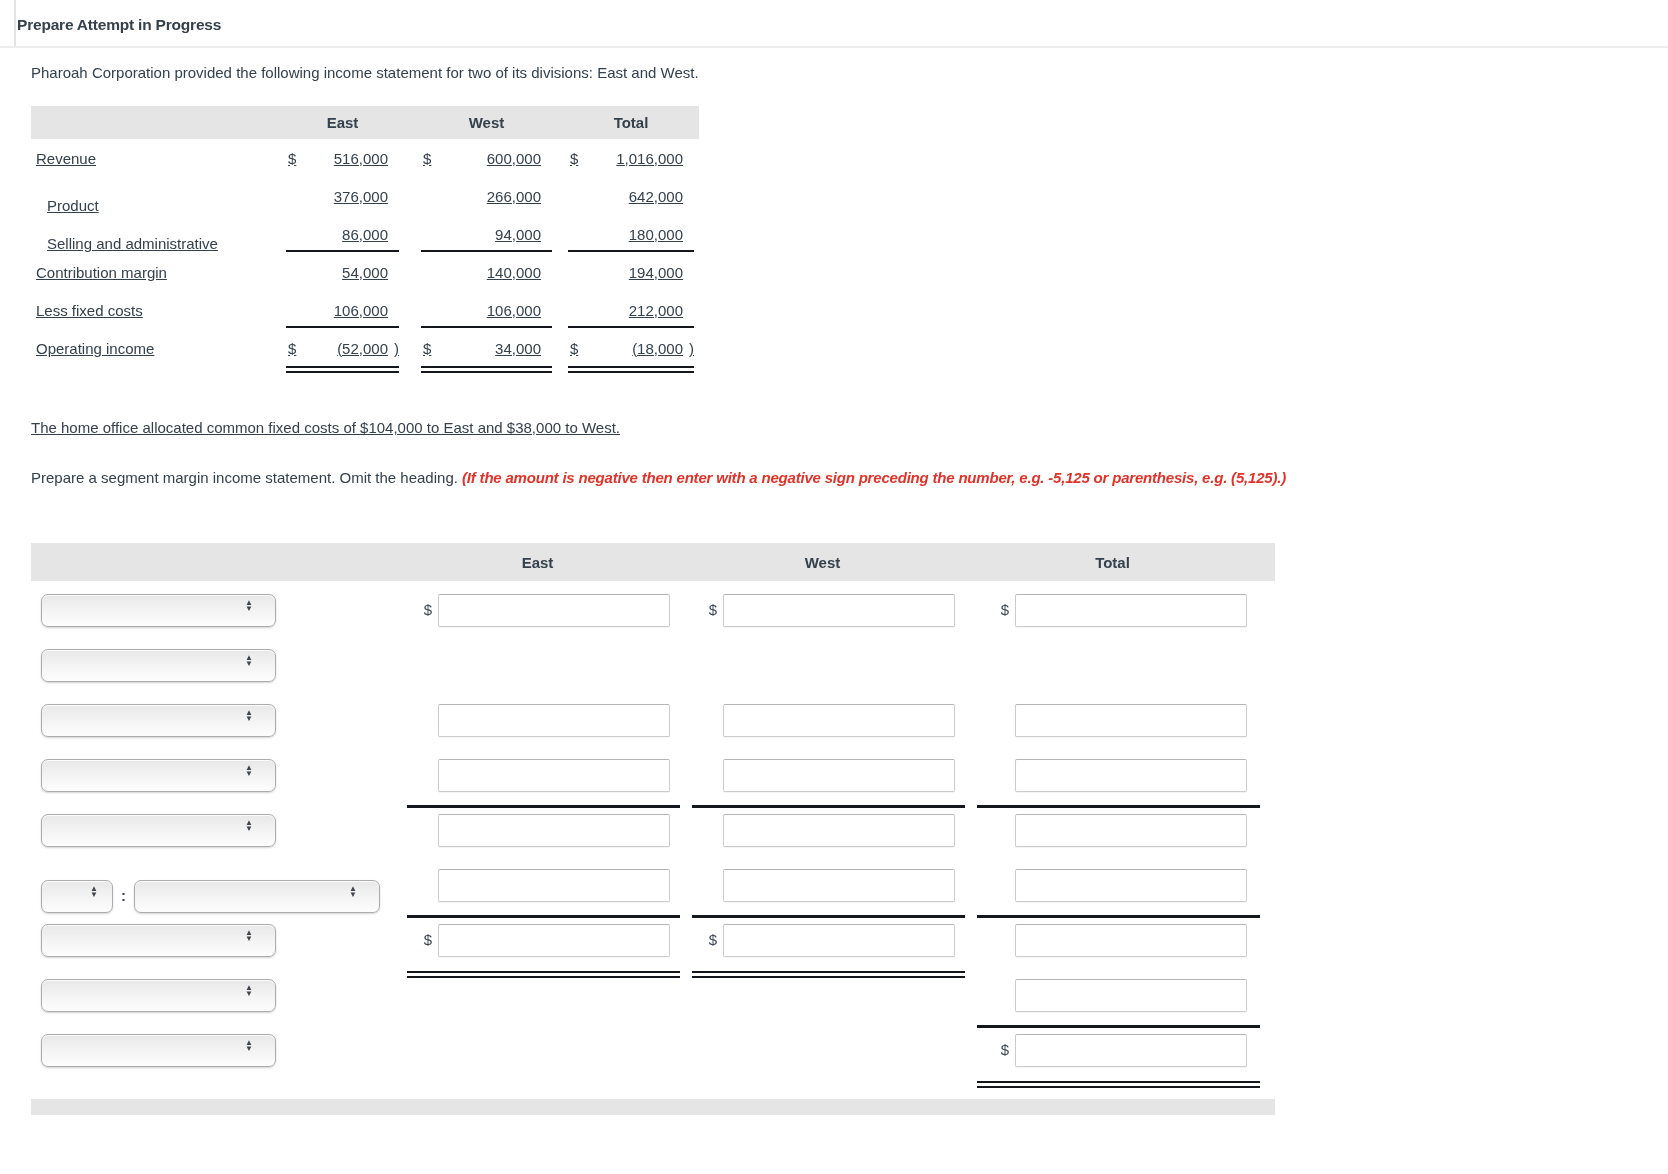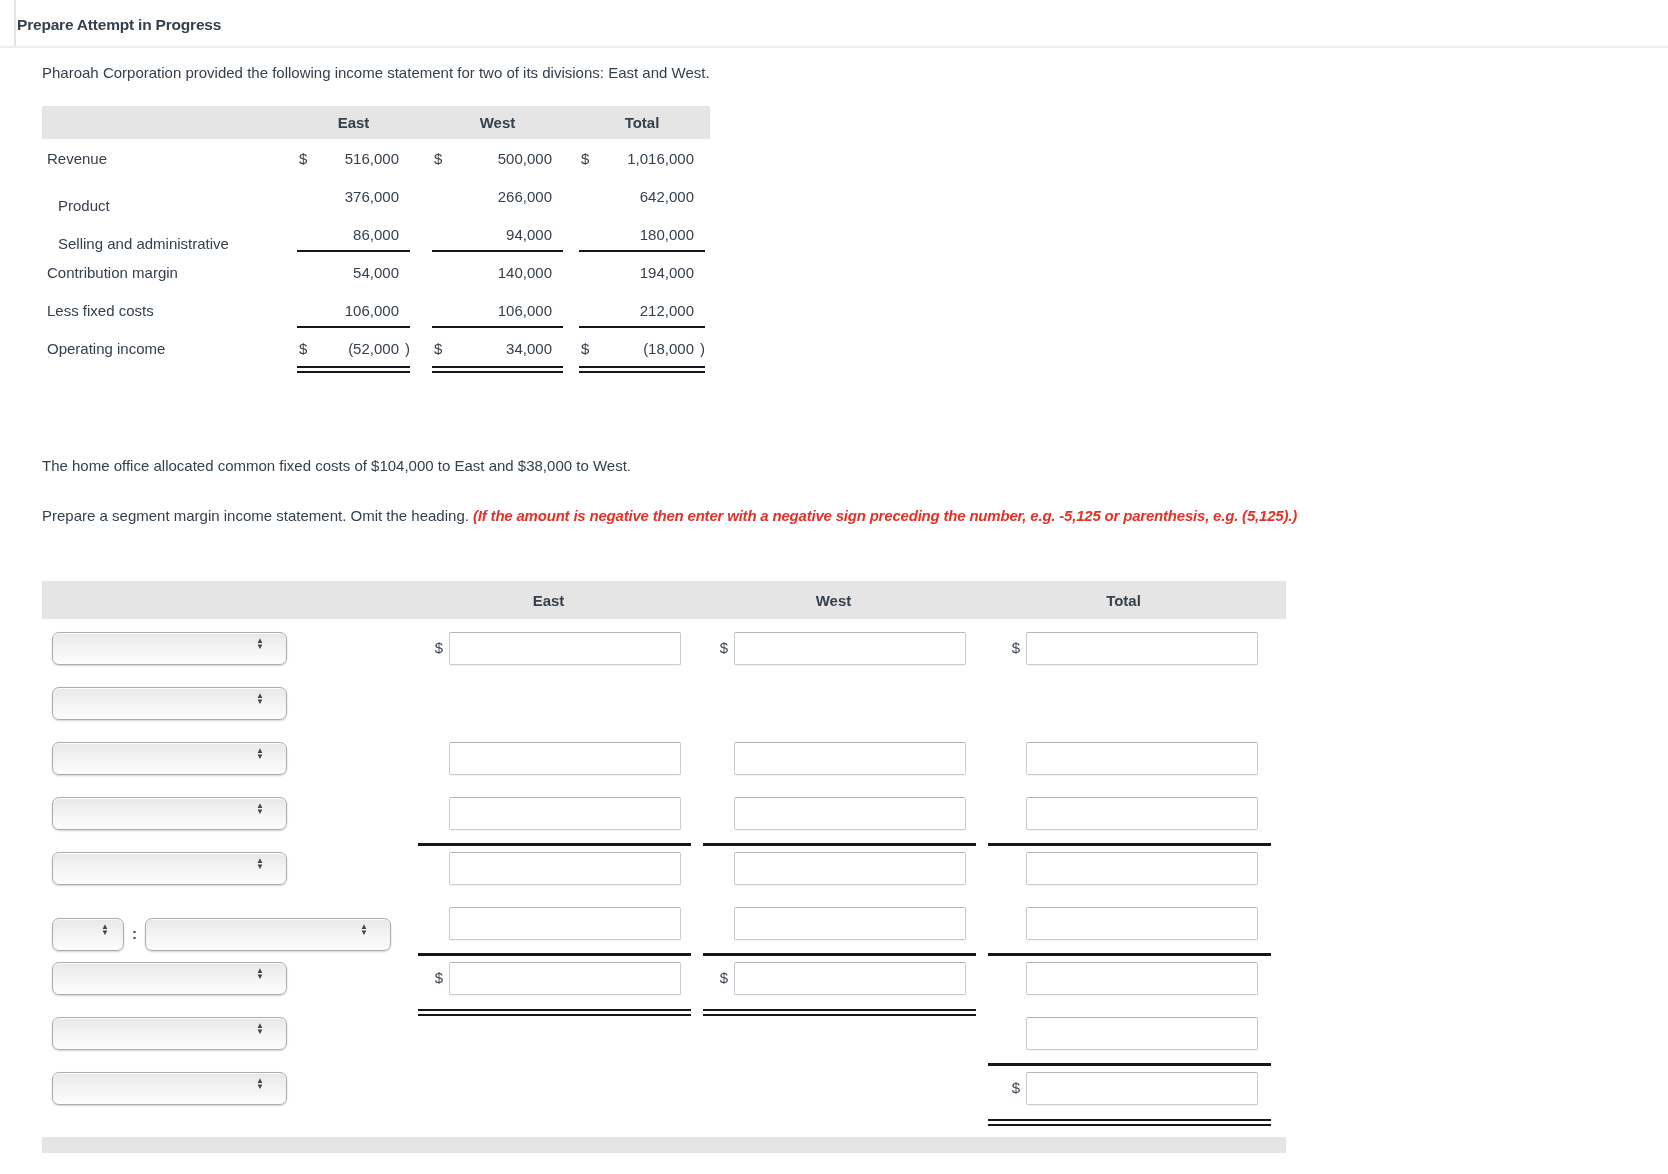--- a/index.html
+++ b/index.html
@@ -1,45 +1,45 @@
 <!DOCTYPE html>
 <html><head>
 <meta charset="utf-8">
 <style>
   * { margin:0; padding:0; box-sizing:border-box; }
   html,body { width:1668px; height:1174px; overflow:hidden; background:#fff;
     font-family:"Liberation Sans","DejaVu Sans",sans-serif; color:#35404d; }
   .left-edge { position:absolute; left:14px; top:0; width:2px; height:46px; background:#e3e3e3; }
   .title { padding:16px 0 0 17px; font-size:15.5px; font-weight:bold; letter-spacing:-0.2px; height:46px; }
   .divider { border-top:2px solid #ededed; width:1668px; }
-  .content { padding-left:42px; }
+  .content { padding-left:31px; }
   .intro { margin-top:16px; font-size:15px; }
 
   
   .inc-table { margin-top:25px; width:668px; font-size:15px; }
   .inc-head { display:flex; background:#e5e5e5; height:33px; align-items:center; font-weight:bold; }
-  .inc-row  { display:flex; height:38px; align-items:center; }
+  .inc-row  { display:flex; height:38px; align-items:center;text-decoration:underline; }
   .lblcell  { width:255px; padding-left:5px; }
   .lblcell.ind { padding-left:16px;margin-top:19px; }
   .ncell { position:relative; height:100%; display:flex; align-items:center; }
   .ncell.e { width:113px; margin-left:0; }
   .ncell.w { width:131px; margin-left:22px; }
   .ncell.t { width:126px; margin-left:16px; }
   .hcell { text-align:center; }
   .hcell.e { width:113px; margin-left:255px; }
   .hcell.w { width:131px; margin-left:22px; }
   .hcell.t { width:126px; margin-left:16px; }
   .cur { width:15px; padding-left:2px; }
   .num { flex:1; text-align:right; }
   .pr  { width:11px; text-align:right; }
   .sline { position:absolute; left:0; right:0; bottom:1px; border-top:2px solid #14181c; }
   .dline { position:absolute; left:0; right:0; bottom:-6px; height:7px;
            border-top:2px solid #14181c; border-bottom:2px solid #14181c; }
 
-  .note { margin-top:90px; font-size:15px; }
+  .note { margin-top:52px; font-size:15px;text-decoration:underline; }
   .instruction { margin-top:33px; font-size:15px; }
   .instruction .red { color:#e0332a; font-weight:bold; font-style:italic; letter-spacing:-0.2px; }
 
   
   .ans { margin-top:57px; width:1244px; }
   .ans-head { display:flex; background:#e5e5e5; height:38px; align-items:center; font-weight:bold; font-size:15px; }
   .acol-sel { width:364px; }
   .acol { width:285px; text-align:center; }
   .acol.total { width:295px; }
   .ans-rows { padding-top:13px; }
@@ -86,21 +86,21 @@
 
     <div class="inc-row">
       <span class="lblcell">Revenue</span>
       <span class="ncell e">
           <span class="cur">$</span>
           <span class="num">516,000</span>
           <span class="pr"></span>
         </span>
       <span class="ncell w">
           <span class="cur">$</span>
-          <span class="num">500,000</span>
+          <span class="num">600,000</span>
           <span class="pr"></span>
         </span>
       <span class="ncell t">
           <span class="cur">$</span>
           <span class="num">1,016,000</span>
           <span class="pr"></span>
         </span>
     </div>
 
 

